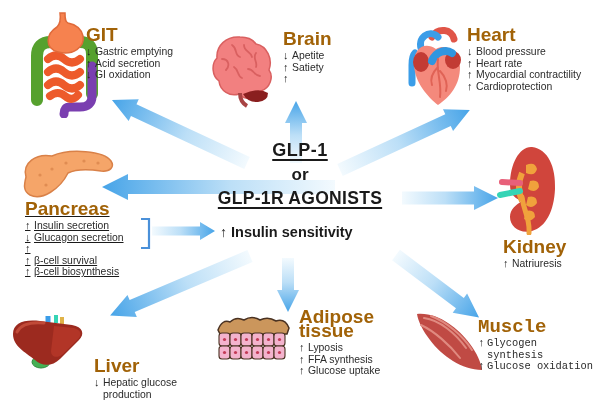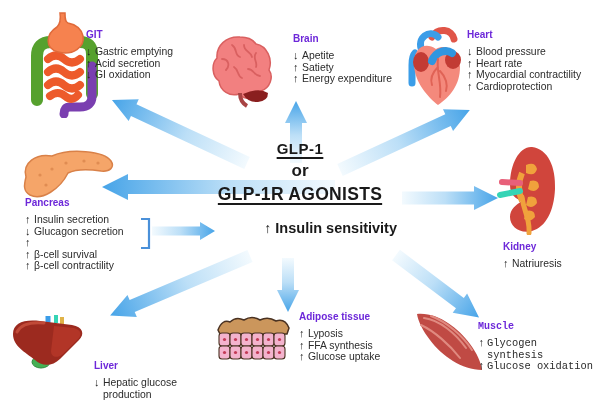--- a/index.html
+++ b/index.html
@@ -1,38 +1,38 @@
 <!DOCTYPE html>
 <html><head>
 <meta charset="utf-8">
 <style>
   html,body{margin:0;padding:0;background:#fff;}
   .stage{position:relative;width:600px;height:400px;background:#ffffff;overflow:hidden;
          font-family:"Liberation Sans",sans-serif;color:#1a1a1a;}
   .layer{position:absolute;left:0;top:0;}
-  .organ-title{font-weight:bold;font-size:10px;color:#6d28d9;line-height:14px;margin-bottom:4px;}
+  .organ-title{font-weight:bold;font-size:19px;color:#a16207;line-height:14px;margin-bottom:4px;}
   .fx{display:flex;align-items:flex-start;font-size:10.4px;line-height:11.6px;color:#2b2b2b;}
   .fx .fa{font-weight:bold;font-size:11px;width:9px;flex:0 0 9px;color:#222;}
   .fx .ft{display:block;}
   .abs{position:absolute;}
   
   .git-text{left:86px;top:28px;width:120px;}
-  .brain-text{left:293px;top:32px;width:115px;}
+  .brain-text{left:283px;top:32px;width:115px;}
   .heart-text{left:467px;top:28px;width:130px;}
-  .pancreas-text{left:25px;top:196px;width:130px;}
+  .pancreas-text{left:25px;top:202px;width:130px;text-decoration:underline;}
   .kidney-text{left:503px;top:240px;width:90px;}
   .liver-text{left:94px;top:319px;width:95px;margin-top:40px;}
   .adipose-text{left:299px;top:310px;width:110px;}
   .muscle-text{left:478px;top:320px;width:115px;font-family:Liberation Mono, monospace;}
   
   .center-block{left:203px;top:140px;width:194px;text-align:center;}
-  .glp1{font-size:15px;font-weight:bold;text-decoration:underline;text-decoration-thickness:2px;text-underline-offset:3px;letter-spacing:.5px;}
+  .glp1{font-size:18px;font-weight:bold;text-decoration:underline;text-decoration-thickness:2px;text-underline-offset:3px;letter-spacing:.5px;}
   .or{font-size:17px;font-weight:bold;margin:4px 0 3px;}
   .glp1r{font-size:17.5px;font-weight:bold;text-decoration:underline;text-decoration-thickness:2px;text-underline-offset:3px;letter-spacing:.3px;margin-bottom:15px;}
-  .insulin{font-size:14.5px;font-weight:bold;text-align:right;padding-left:17px;}
+  .insulin{font-size:14.5px;font-weight:bold;text-align:left;padding-left:17px;}
   .insulin .fa{font-size:14px;font-weight:bold;margin-right:4px;}
 </style>
 </head>
 <body>
 
 <div class="stage">
 
   <svg class="layer" width="600" height="400" viewBox="0 0 600 400">
     <defs>
       <linearGradient id="arrowGrad" x1="0" y1="0" x2="1" y2="0">
@@ -192,21 +192,20 @@
     <div class="fx">
         <span class="fa">↓</span>
         <span class="ft">Apetite</span>
       </div>
     <div class="fx">
         <span class="fa">↑</span>
         <span class="ft">Satiety</span>
       </div>
     <div class="fx">
         <span class="fa">↑</span>
-        <span class="ft">Energy expenditure</span>
       </div>
   </div>
 
   <div class="abs heart-text">
     <div class="organ-title">Heart</div>
     <div class="fx">
         <span class="fa">↓</span>
         <span class="ft">Blood pressure</span>
       </div>
     <div class="fx">
@@ -235,21 +234,21 @@
       </div>
     <div class="fx">
         <span class="fa">↑</span>
       </div>
     <div class="fx">
         <span class="fa">↑</span>
         <span class="ft">β-cell survival</span>
       </div>
     <div class="fx">
         <span class="fa">↑</span>
-        <span class="ft">β-cell contractility</span>
+        <span class="ft">β-cell biosynthesis</span>
       </div>
   </div>
 
   <div class="abs kidney-text">
     <div class="organ-title">Kidney</div>
     <div class="fx">
         <span class="fa">↑</span>
         <span class="ft">Natriuresis</span>
       </div>
   </div>

